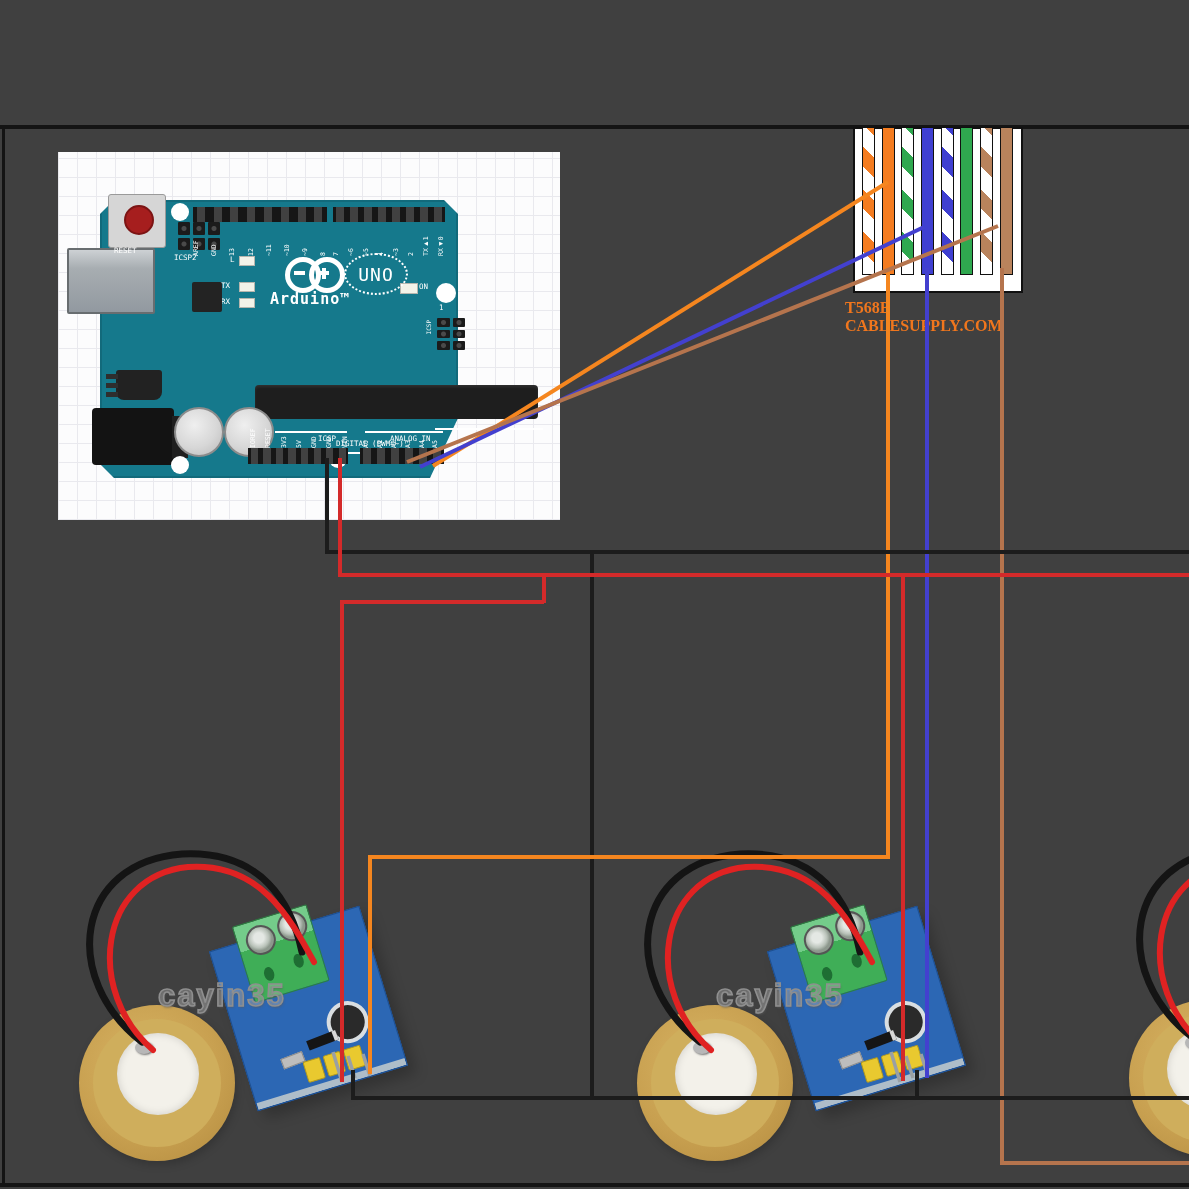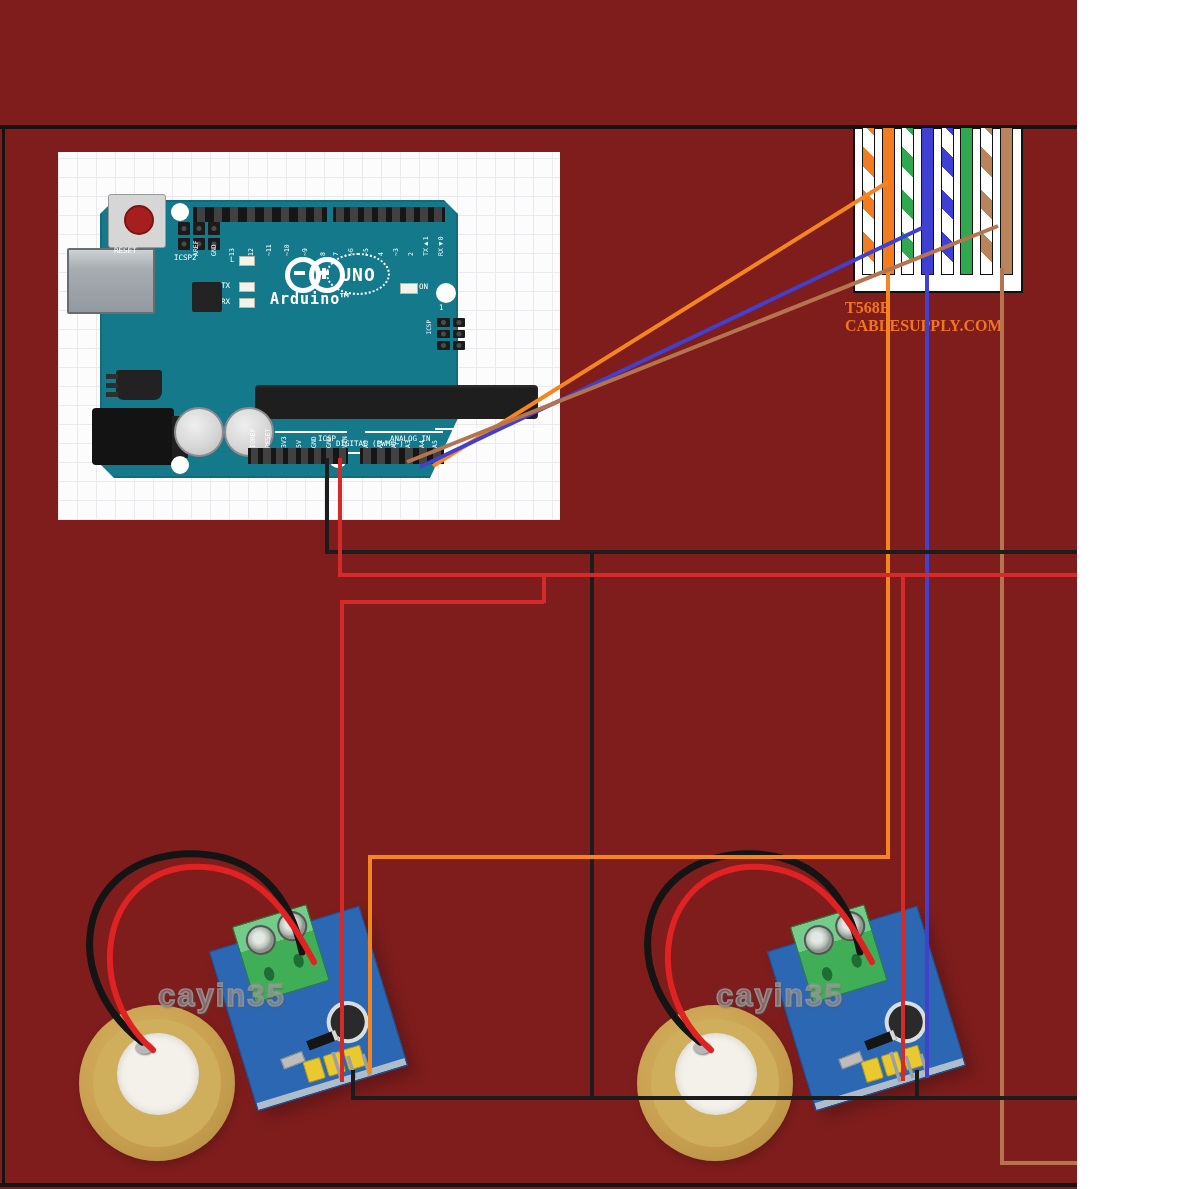--- a/index.html
+++ b/index.html
@@ -1,16 +1,16 @@
 <!DOCTYPE html>
 <html><head>
 <meta charset="utf-8">
 <style>
   html,body{margin:0;padding:0;background:#fff;}
-  #canvas{position:relative;width:1077px;height:1189px;overflow:hidden;background:#7f1d1d;
+  #canvas{position:relative;width:1189px;height:1189px;overflow:hidden;background:#404040;
           font-family:"Liberation Sans",sans-serif;}
   .abs{position:absolute;}
   
   .frame{position:absolute;background:#141414;}
   #frame-top{left:0;top:125;width:1189px;height:4px;top:125px;}
   #frame-left{left:2px;top:125px;width:3px;height:1060px;}
   #frame-bottom{left:0;top:1183px;width:1189px;height:4px;}
   
   #grid{left:58px;top:152px;width:502px;height:368px;
     background-image:repeating-linear-gradient(0deg,#e9e9ee 0 1px,transparent 1px 19px),
@@ -65,23 +65,23 @@
   #led-l{left:139px;top:56px;width:14px;height:8px;}
   #led-tx{left:139px;top:82px;width:14px;height:8px;}
   #led-rx{left:139px;top:98px;width:14px;height:8px;}
   #lbl-l{left:130px;top:56px;}#lbl-tx{left:121px;top:82px;}#lbl-rx{left:121px;top:98px;}
   #lbl-on{left:319px;top:83px;}#led-on{left:300px;top:83px;width:16px;height:9px;}
   .logo-c{border:5px solid #fff;border-radius:50%;width:26px;height:26px;background:transparent;}
   #logo-c1{left:185px;top:57px;}#logo-c2{left:209px;top:57px;}
   #logo-minus{left:194px;top:71px;width:11px;height:4px;background:#fff;}
   #logo-plus-h{left:218px;top:71px;width:11px;height:4px;background:#fff;}
   #logo-plus-v{left:221.5px;top:67.5px;width:4px;height:11px;background:#fff;}
-  #uno-oval{left:226px;top:53px;width:60px;height:38px;border:2px dotted #fff;border-radius:50%;
+  #uno-oval{left:244px;top:53px;width:60px;height:38px;border:2px dotted #fff;border-radius:50%;
     display:flex;align-items:center;justify-content:center;color:#fff;
-    font-family:"DejaVu Sans Mono",monospace;font-size:18px;font-weight:bold;letter-spacing:1px;}
+    font-family:"DejaVu Sans Mono",monospace;font-size:18px;font-weight:normal;letter-spacing:1px;}
   #brand{left:170px;top:92px;font-size:15px;font-weight:bold;letter-spacing:1px;}
   #chip-sq{left:92px;top:82px;width:30px;height:30px;background:#232323;border-radius:2px;}
   #atmega{left:155px;top:185px;width:283px;height:34px;background:#1e1e1e;border-radius:4px;
     box-shadow:inset 0 2px 3px rgba(255,255,255,.08);}
   #transistor{left:16px;top:170px;width:46px;height:30px;background:#222;border-radius:3px 3px 8px 8px;}
   .tleg{background:#2e2e2e;width:12px;height:5px;}
   #tleg1{left:6px;top:174px;}#tleg2{left:6px;top:183px;}#tleg3{left:6px;top:192px;}
   .cap{width:46px;height:46px;border-radius:50%;border:2px solid #8c8c8c;
     background:radial-gradient(circle at 40% 35%,#efefef 0%,#d7d7d7 55%,#b9b9b9 100%);}
   #cap1{left:74px;top:207px;}#cap2{left:124px;top:207px;}

